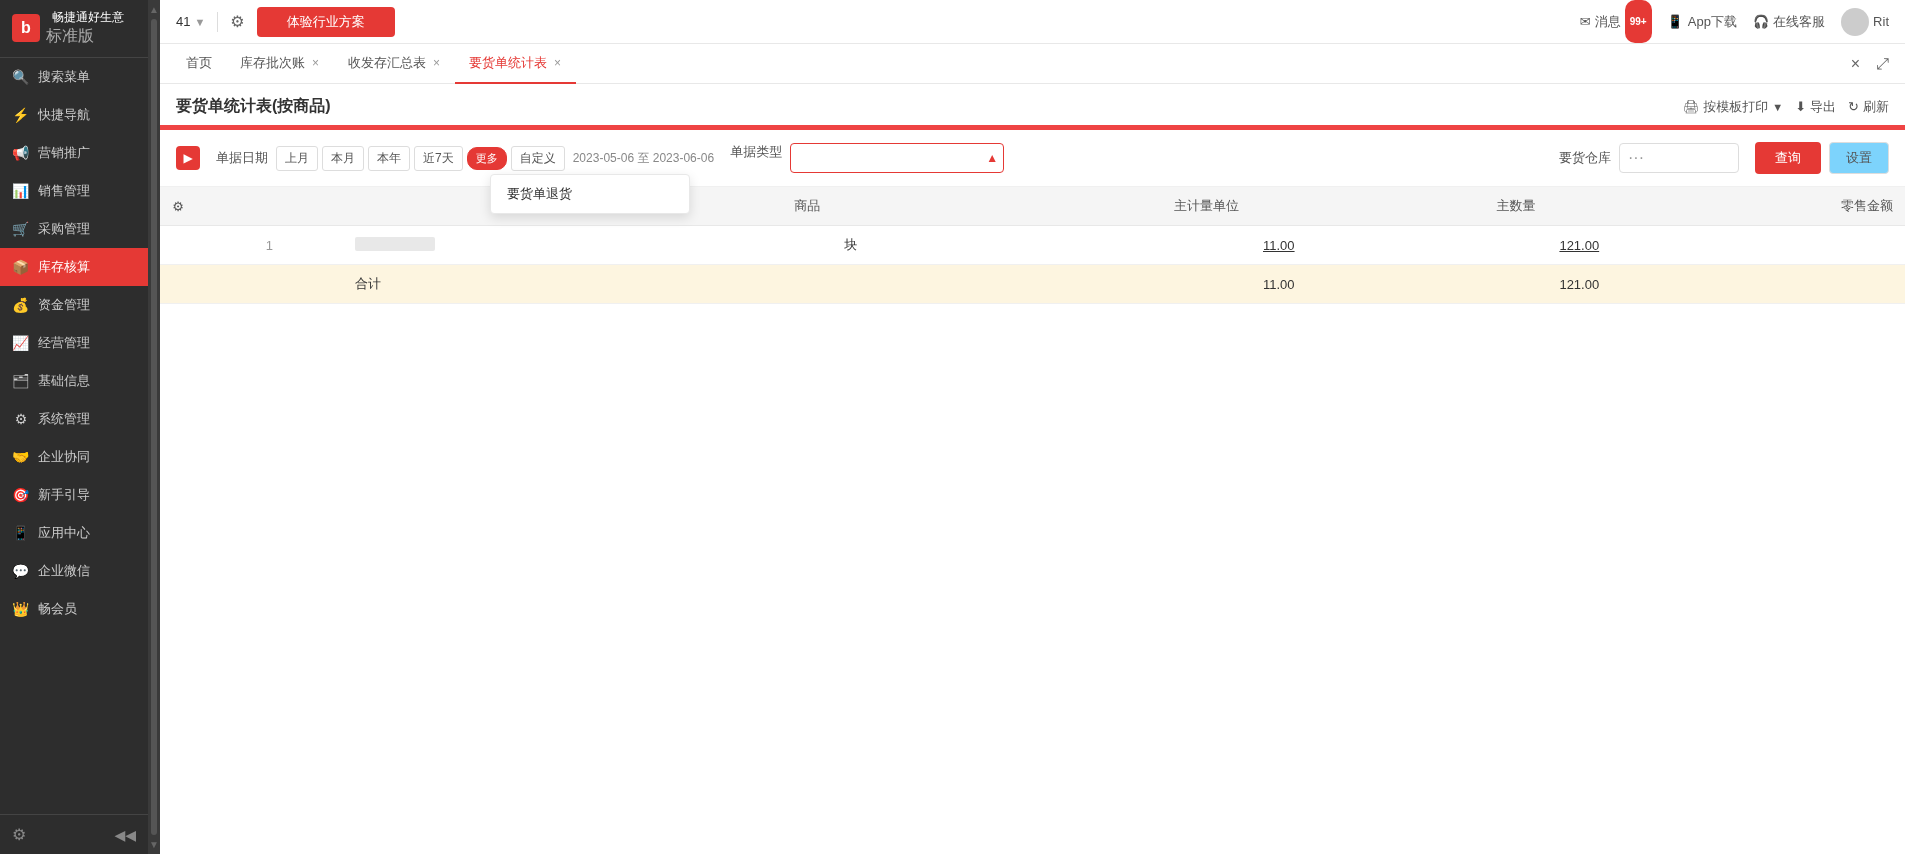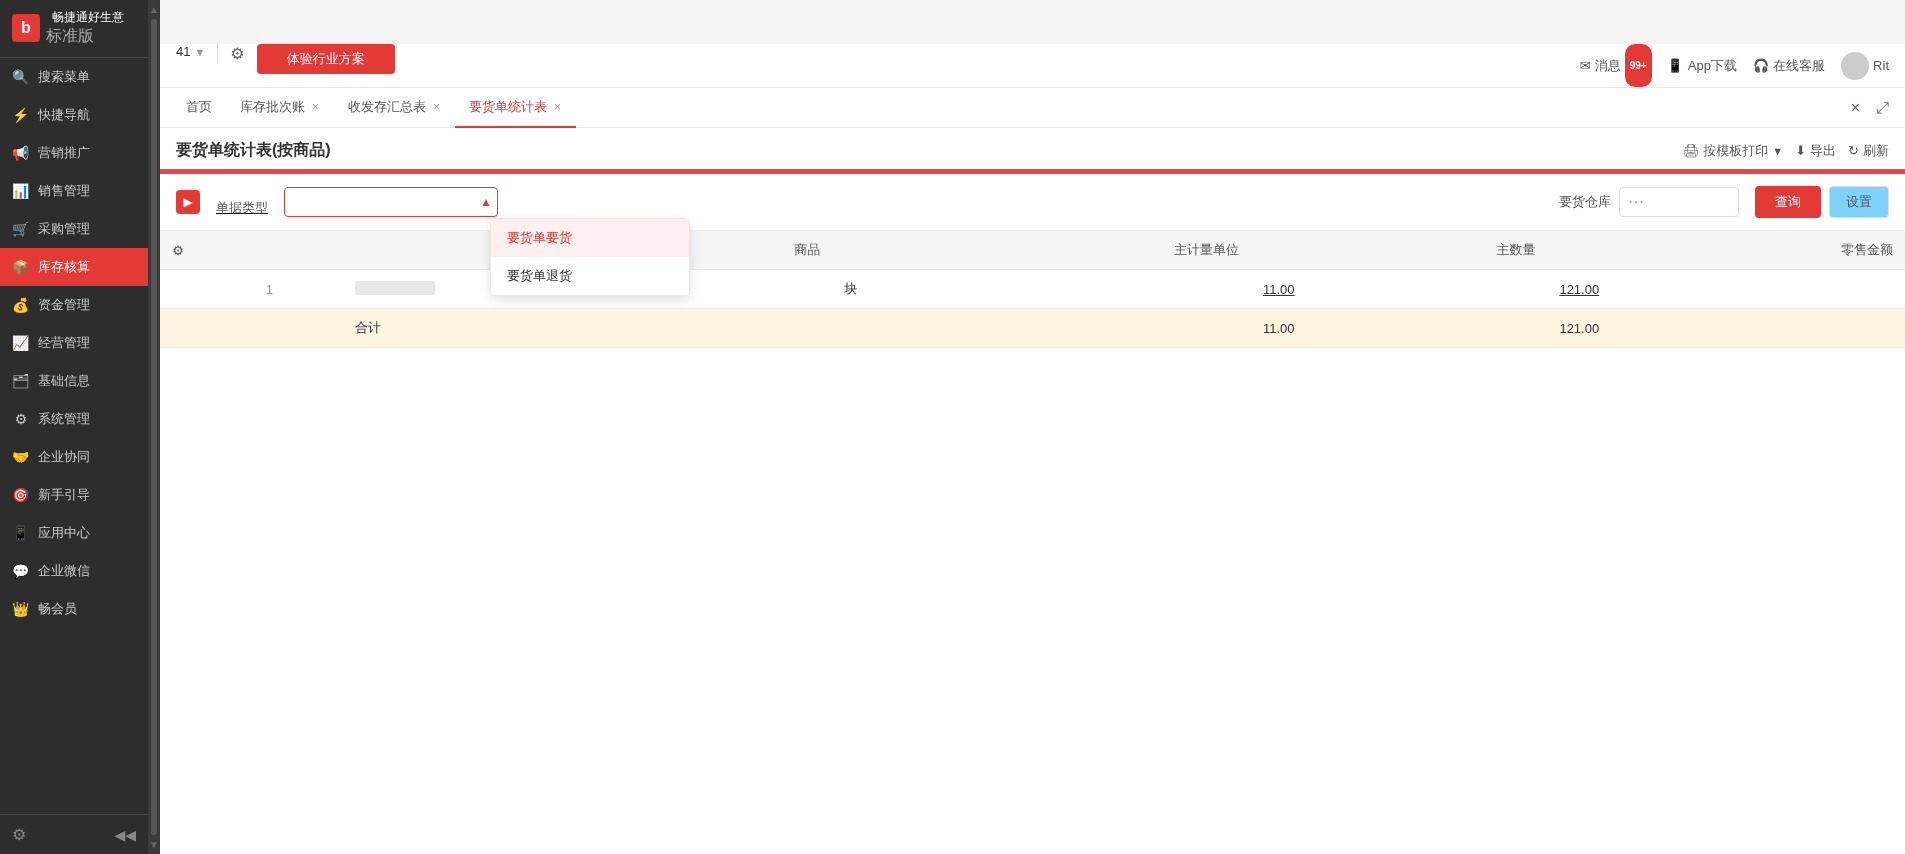--- a/index.html
+++ b/index.html
@@ -75,27 +75,26 @@
       display: flex;
       flex-direction: column;
       height: 100%;
       overflow: hidden;
     }
 
     
     .topbar {
       background: #fff;
       display: flex;
-      align-items: flex-start;
+      align-items: center;
       padding: 0 16px;
       height: 44px;
       border-bottom: 1px solid #e8e8e8;
       gap: 12px;
       flex-shrink: 0;
-      margin-top: 44px;
     }
     .topbar-store {
       display: flex;
       align-items: center;
       gap: 4px;
       color: #333;
       font-size: 13px;
       cursor: pointer;
     }
     .topbar-divider { width: 1px; height: 20px; background: #ddd; }
@@ -277,25 +276,24 @@
       color: #fff;
       border-color: #e53935;
       border-radius: 10px;
     }
     .date-range {
       font-size: 12px;
       color: #888;
     }
     .filter-type-group {
       display: flex;
-      align-items: flex-end;
-      gap: 16px;
+      align-items: flex-start;
+      gap: 8px;
       flex: 1;
       position: relative;
-      text-decoration: underline;
     }
     .filter-select {
       border: 1px solid #e53935;
       border-radius: 4px;
       padding: 4px 28px 4px 8px;
       font-size: 13px;
       color: #333;
       background: #fff;
       cursor: pointer;
       min-width: 180px;
@@ -593,20 +591,32 @@
             <span>刷新</span>
           </div>
         </div>
       </div>
 
       <div class="filter-bar">
         <div class="filter-expand-btn">
           <span>▶</span>
         </div>
 
+        <div class="filter-group">
+          <span class="filter-label">单据日期</span>
+          <div class="date-shortcuts">
+            <button class="date-btn">上月</button>
+            <button class="date-btn">本月</button>
+            <button class="date-btn">本年</button>
+            <button class="date-btn">近7天</button>
+            <button class="date-btn more" style="font-size:11px;">更多</button>
+            <button class="date-btn">自定义</button>
+          </div>
+          <span class="date-range">2023-05-06 至 2023-06-06</span>
+        </div>
 
         <div class="filter-type-group">
           <span class="filter-label">单据类型</span>
           <div class="filter-select-wrap">
             <input type="text" class="filter-select" style="border-color: rgb(229, 57, 53);" value="">
             <span class="chevron">▲</span>
           </div>
         </div>
 
         <div class="filter-group">
@@ -615,21 +625,20 @@
             <span class="warehouse-dots">···</span>
           </div>
         </div>
 
         <div class="filter-actions">
           <button class="query-btn">查询</button>
           <button class="set-btn">设置</button>
         </div>
 
         <div class="dropdown-overlay">
-          <div class="dropdown-item selected">要货单要货</div>
           <div class="dropdown-item">要货单退货</div>
         </div>
       </div>
 
       <div class="table-wrap">
         <table>
           <thead>
             <tr>
               <th class="th-settings">
                 <span>⚙</span>

